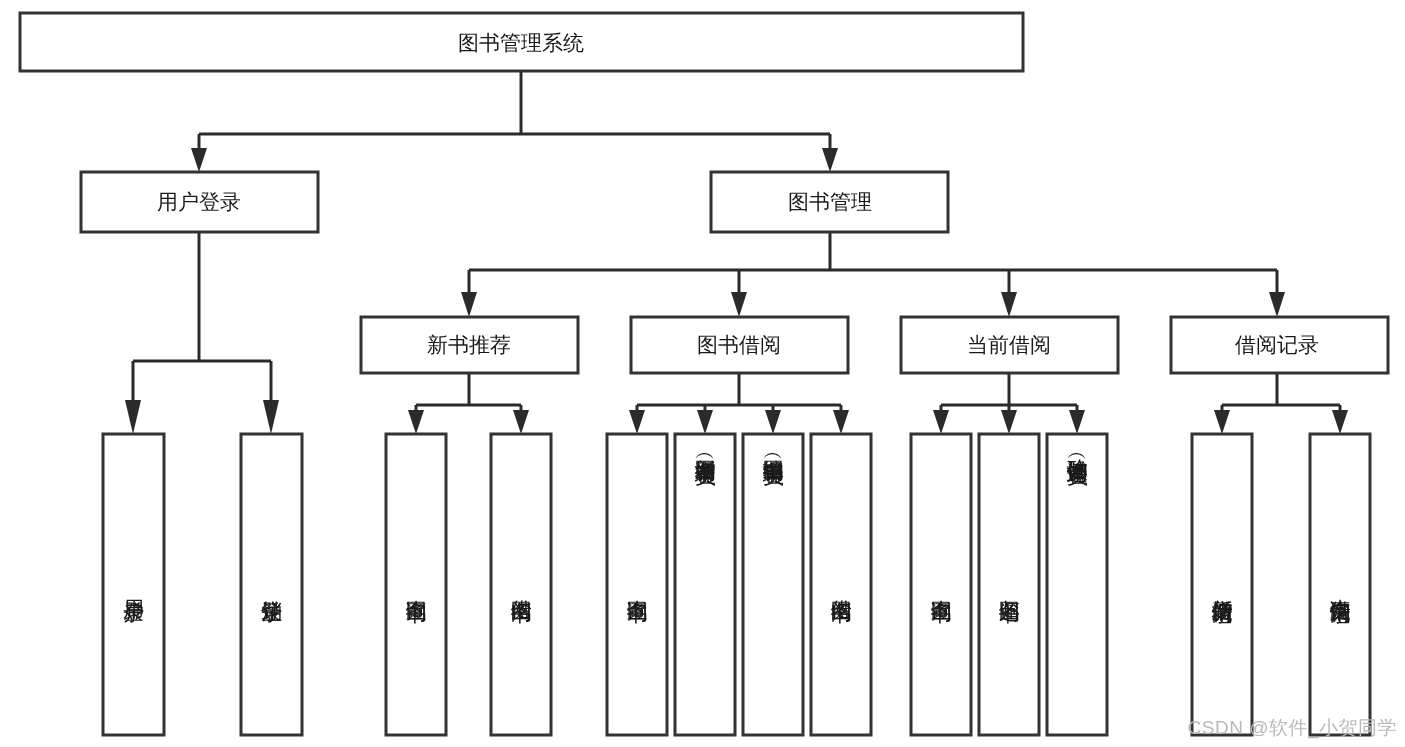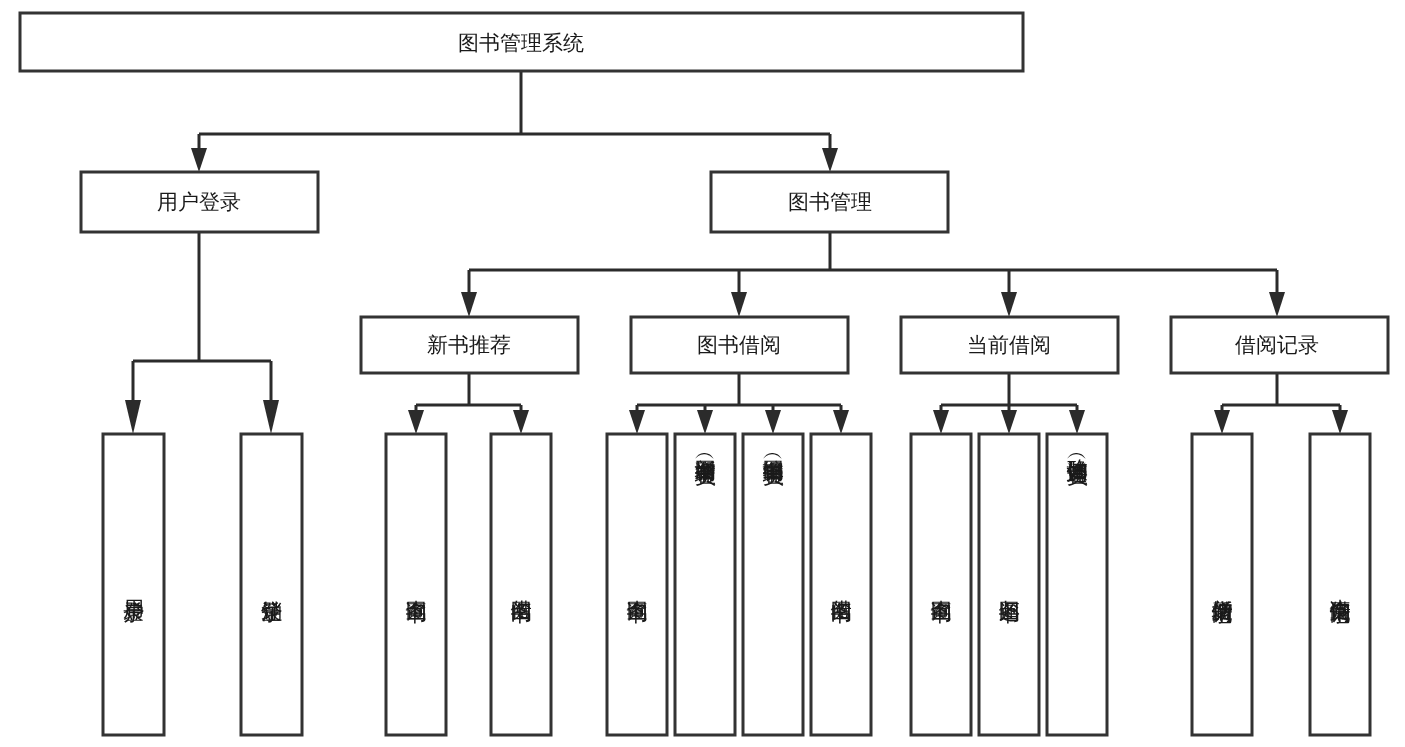--- a/index.html
+++ b/index.html
@@ -226,14 +226,15 @@
     <span class="leaf-label-text" style="margin-top:8px;">确认归还（管理员）</span>
   </div>
 
   <div class="leaf-label-box" style="left:1192px; top:434px; width:60px; height:301px;">
     <span class="leaf-label-text">新增借阅记录</span>
   </div>
   <div class="leaf-label-box" style="left:1310px; top:434px; width:60px; height:301px;">
     <span class="leaf-label-text">查询借阅记录</span>
   </div>
 
+  <div class="watermark">CSDN @软件_小贺同学</div>
 
 </div>
 
 </body></html>

